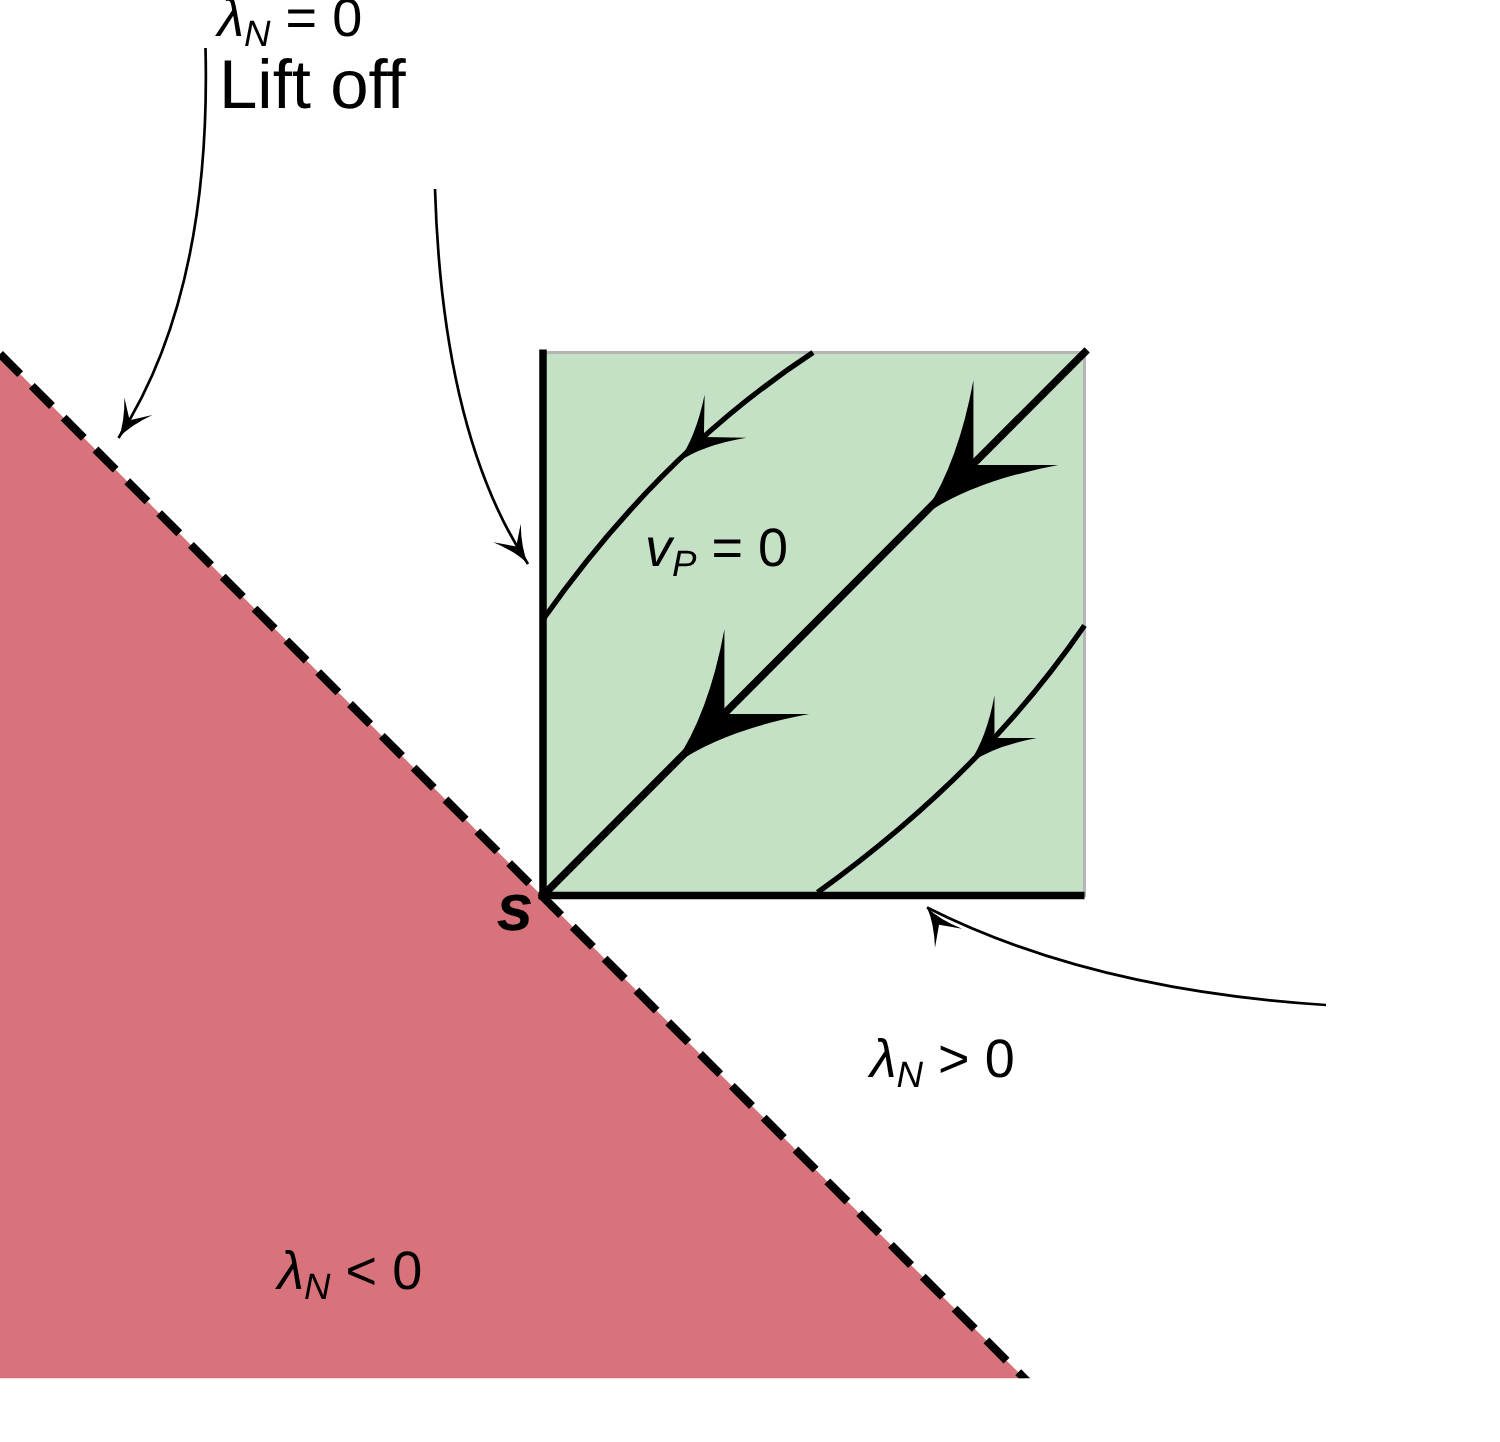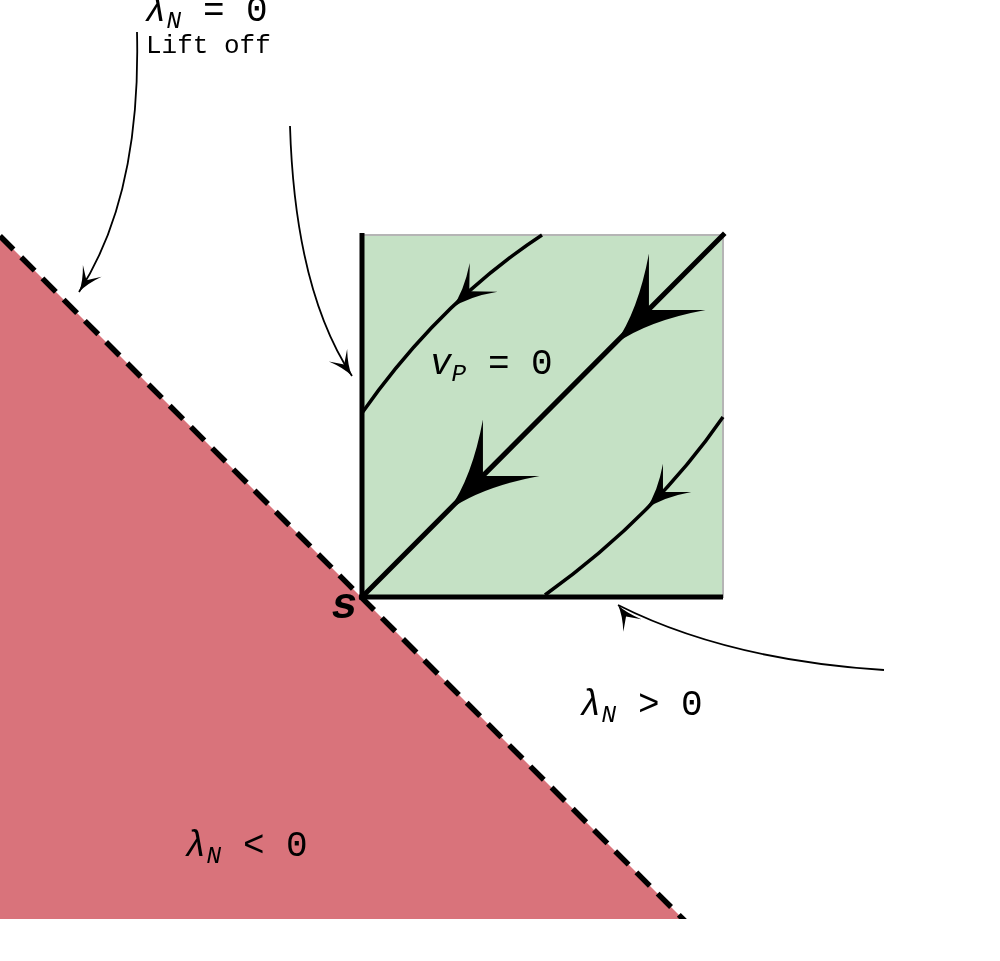--- a/index.html
+++ b/index.html
@@ -2,29 +2,29 @@
 <html><head>
 <meta charset="utf-8">
 <style>
   html, body { margin: 0; padding: 0; background: #ffffff; }
   .fig {
     position: relative;
     width: 1000px;
     height: 919px;
     overflow: hidden;
     background: #ffffff;
-    font-family: Liberation Mono, monospace;
+    font-family: Liberation Sans, sans-serif;
     color: #000;
   }
   .fig svg { position: absolute; left: 0; top: 0; }
   .lbl { position: absolute; white-space: nowrap; line-height: 1; }
   .math { font-size: 36px; }
   .math .it, .math sub { font-style: italic; }
   .math sub { font-size: 0.68em; vertical-align: -0.28em; }
-  .text { font-size: 26px; }
+  .text { font-size: 46px; }
   .s-lbl { font-size: 44px; font-weight: bold; font-style: italic; }
 </style>
 </head>
 <body>
 
 <div class="fig">
 
   <svg width="1000" height="961" viewBox="0 0 1000 961">
 
     <polygon points="0,236 722,958 0,958" stroke="none" fill="#d9737b"></polygon>

